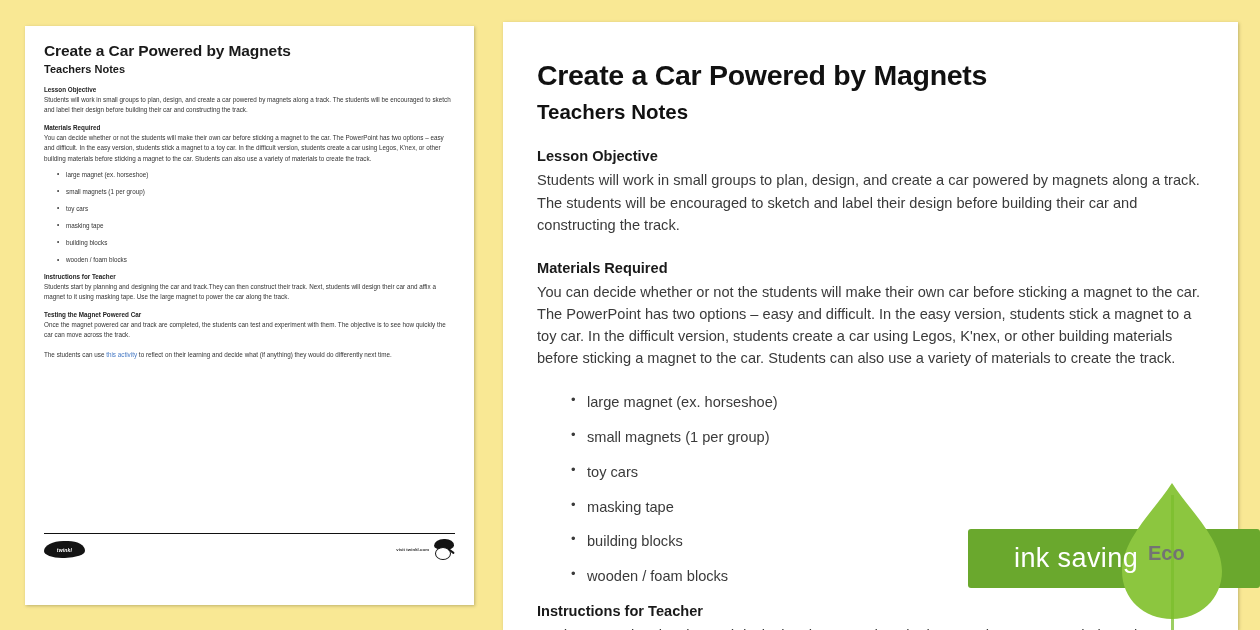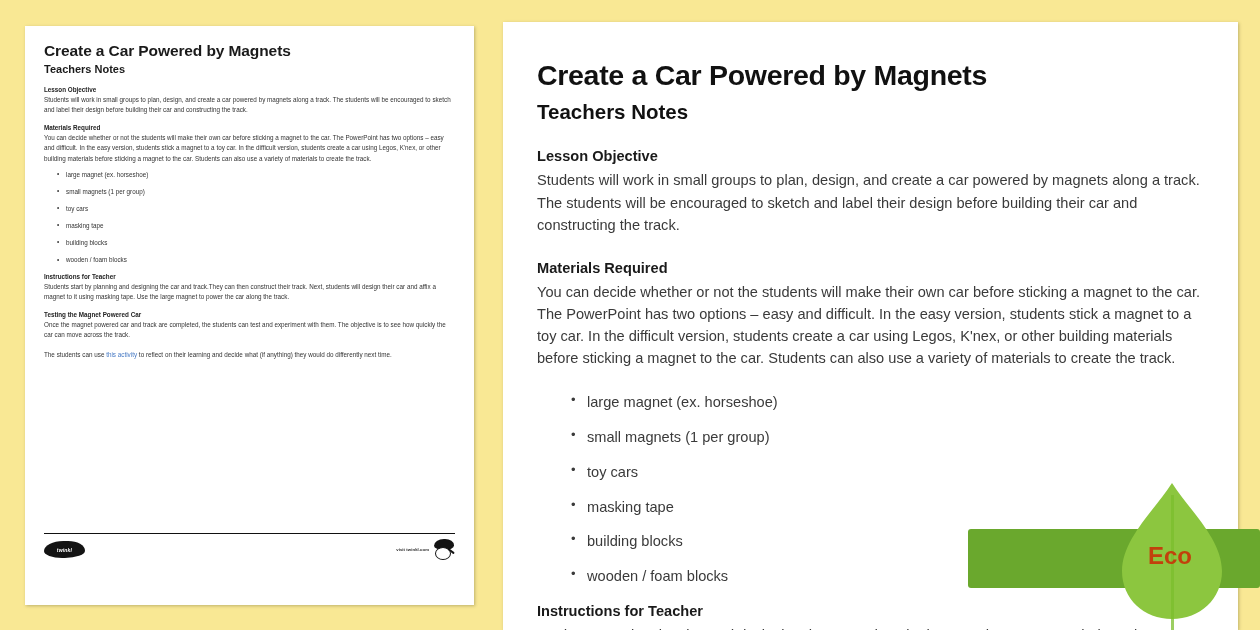--- a/index.html
+++ b/index.html
@@ -249,23 +249,23 @@
     top: 14px;
     font-size: 27px;
     color: #ffffff;
     letter-spacing: 0.4px;
     z-index: 3;
   }
   #eco-badge .eco-word {
     position: absolute;
     left: 180px;
     top: 13px;
-    font-size: 24px;
-    font-weight: bold;
-    color: #c2410c;
+    font-size: 20px;
+    font-weight: bold;
+    color: #737373;
     z-index: 4;
   }
 </style>
 </head>
 <body>
 
 <div id="thumb-page">
   <h1 class="t-title">Create a Car Powered by Magnets</h1>
   <h2 class="t-subtitle">Teachers Notes</h2>
 
@@ -333,14 +333,15 @@
 </div>
 
 <div id="eco-badge">
   <div class="bar"></div>
   <div class="leaf-tip">
     <svg class="leaf-svg" width="104" height="142" viewBox="0 0 104 142" xmlns="http://www.w3.org/2000/svg">
       <path d="M52 2 C 70 30, 102 58, 102 90 C 102 118, 80 138, 52 138 C 24 138, 2 118, 2 90 C 2 58, 34 30, 52 2 Z" fill="#8cc63f"></path>
     </svg>
   </div>
   <div class="vein"></div>
+  <div class="label">ink saving</div>
   <div class="eco-word">Eco</div>
 </div>
 
 </body></html>

